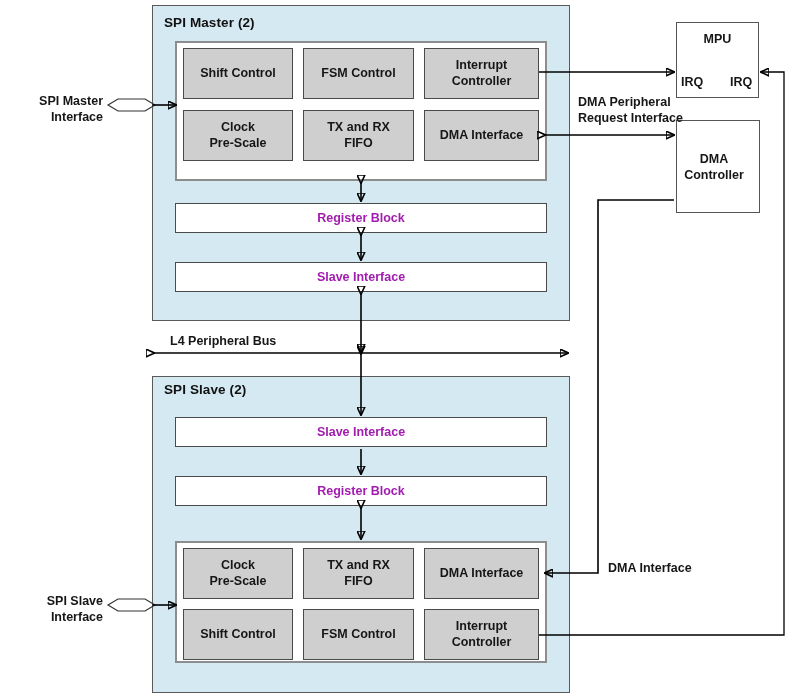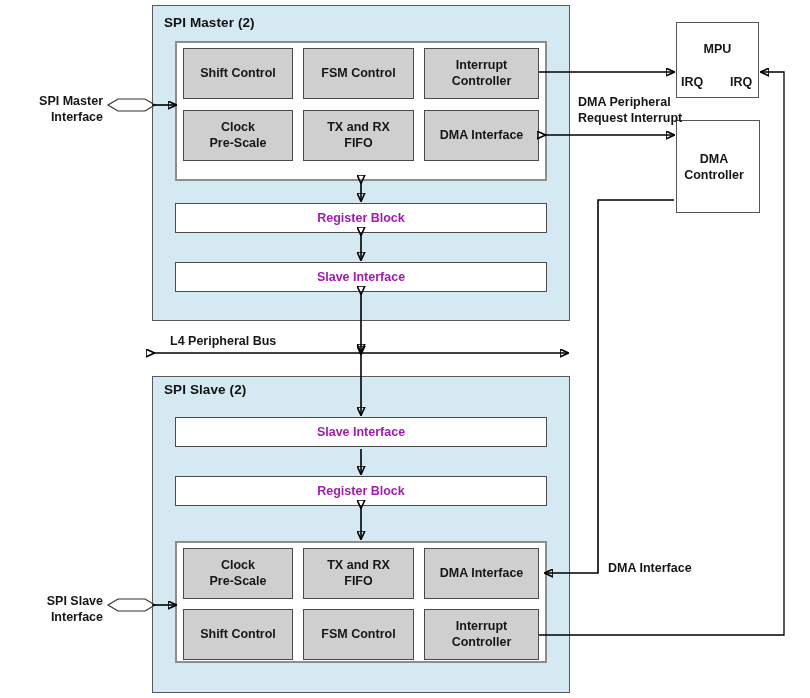--- a/index.html
+++ b/index.html
@@ -80,35 +80,35 @@
   <div class="gray-block" style="left:303px;top:548px;width:111px;height:51px;white-space:pre-line;">TX and RX
 FIFO</div>
   <div class="gray-block" style="left:424px;top:548px;width:115px;height:51px;white-space:pre-line;">DMA Interface</div>
 
   <div class="gray-block" style="left:183px;top:609px;width:110px;height:51px;">Shift Control</div>
   <div class="gray-block" style="left:303px;top:609px;width:111px;height:51px;">FSM Control</div>
   <div class="gray-block" style="left:424px;top:609px;width:115px;height:51px;white-space:pre-line;">Interrupt
 Controller</div>
 
   <div class="plain-box" style="left:676px;top:22px;width:83px;height:76px;"></div>
-  <div class="box-title" style="left:676px;top:42px;width:83px;">MPU</div>
+  <div class="box-title" style="left:676px;top:32px;width:83px;">MPU</div>
   <div class="pin-label" style="left:681px;top:65px;">IRQ</div>
   <div class="pin-label" style="left:730px;top:65px;">IRQ</div>
 
   <div class="plain-box" style="left:676px;top:120px;width:84px;height:93px;"></div>
   <div class="box-title" style="left:676px;top:152px;width:76px;white-space:pre-line;">DMA
 Controller</div>
 
   <div class="edge-label" style="left:25px;top:93px;width:78px;text-align:right;">SPI Master
 Interface</div>
   <div class="edge-label" style="left:25px;top:593px;width:78px;text-align:right;">SPI Slave
 Interface</div>
   <div class="edge-label" style="left:170px;top:333px;">L4 Peripheral Bus</div>
   <div class="edge-label" style="left:578px;top:94px;">DMA Peripheral
-Request Interrupt</div>
+Request Interface</div>
   <div class="edge-label" style="left:608px;top:560px;">DMA Interface</div>
 
   <svg class="wires" viewBox="0 0 810 698" xmlns="http://www.w3.org/2000/svg">
     <defs>
       <marker id="ah" markerWidth="9" markerHeight="9" refX="8" refY="4.5" orient="auto" markerUnits="userSpaceOnUse">
         <path d="M0,0.6 L8.5,4.5 L0,8.4 z" fill="#000" stroke="none"></path>
       </marker>
       <marker id="ahs" markerWidth="8" markerHeight="8" refX="7.2" refY="4" orient="auto" markerUnits="userSpaceOnUse">
         <path d="M0,0.5 L7.4,4 L0,7.5 z" fill="#000" stroke="none"></path>
       </marker>

